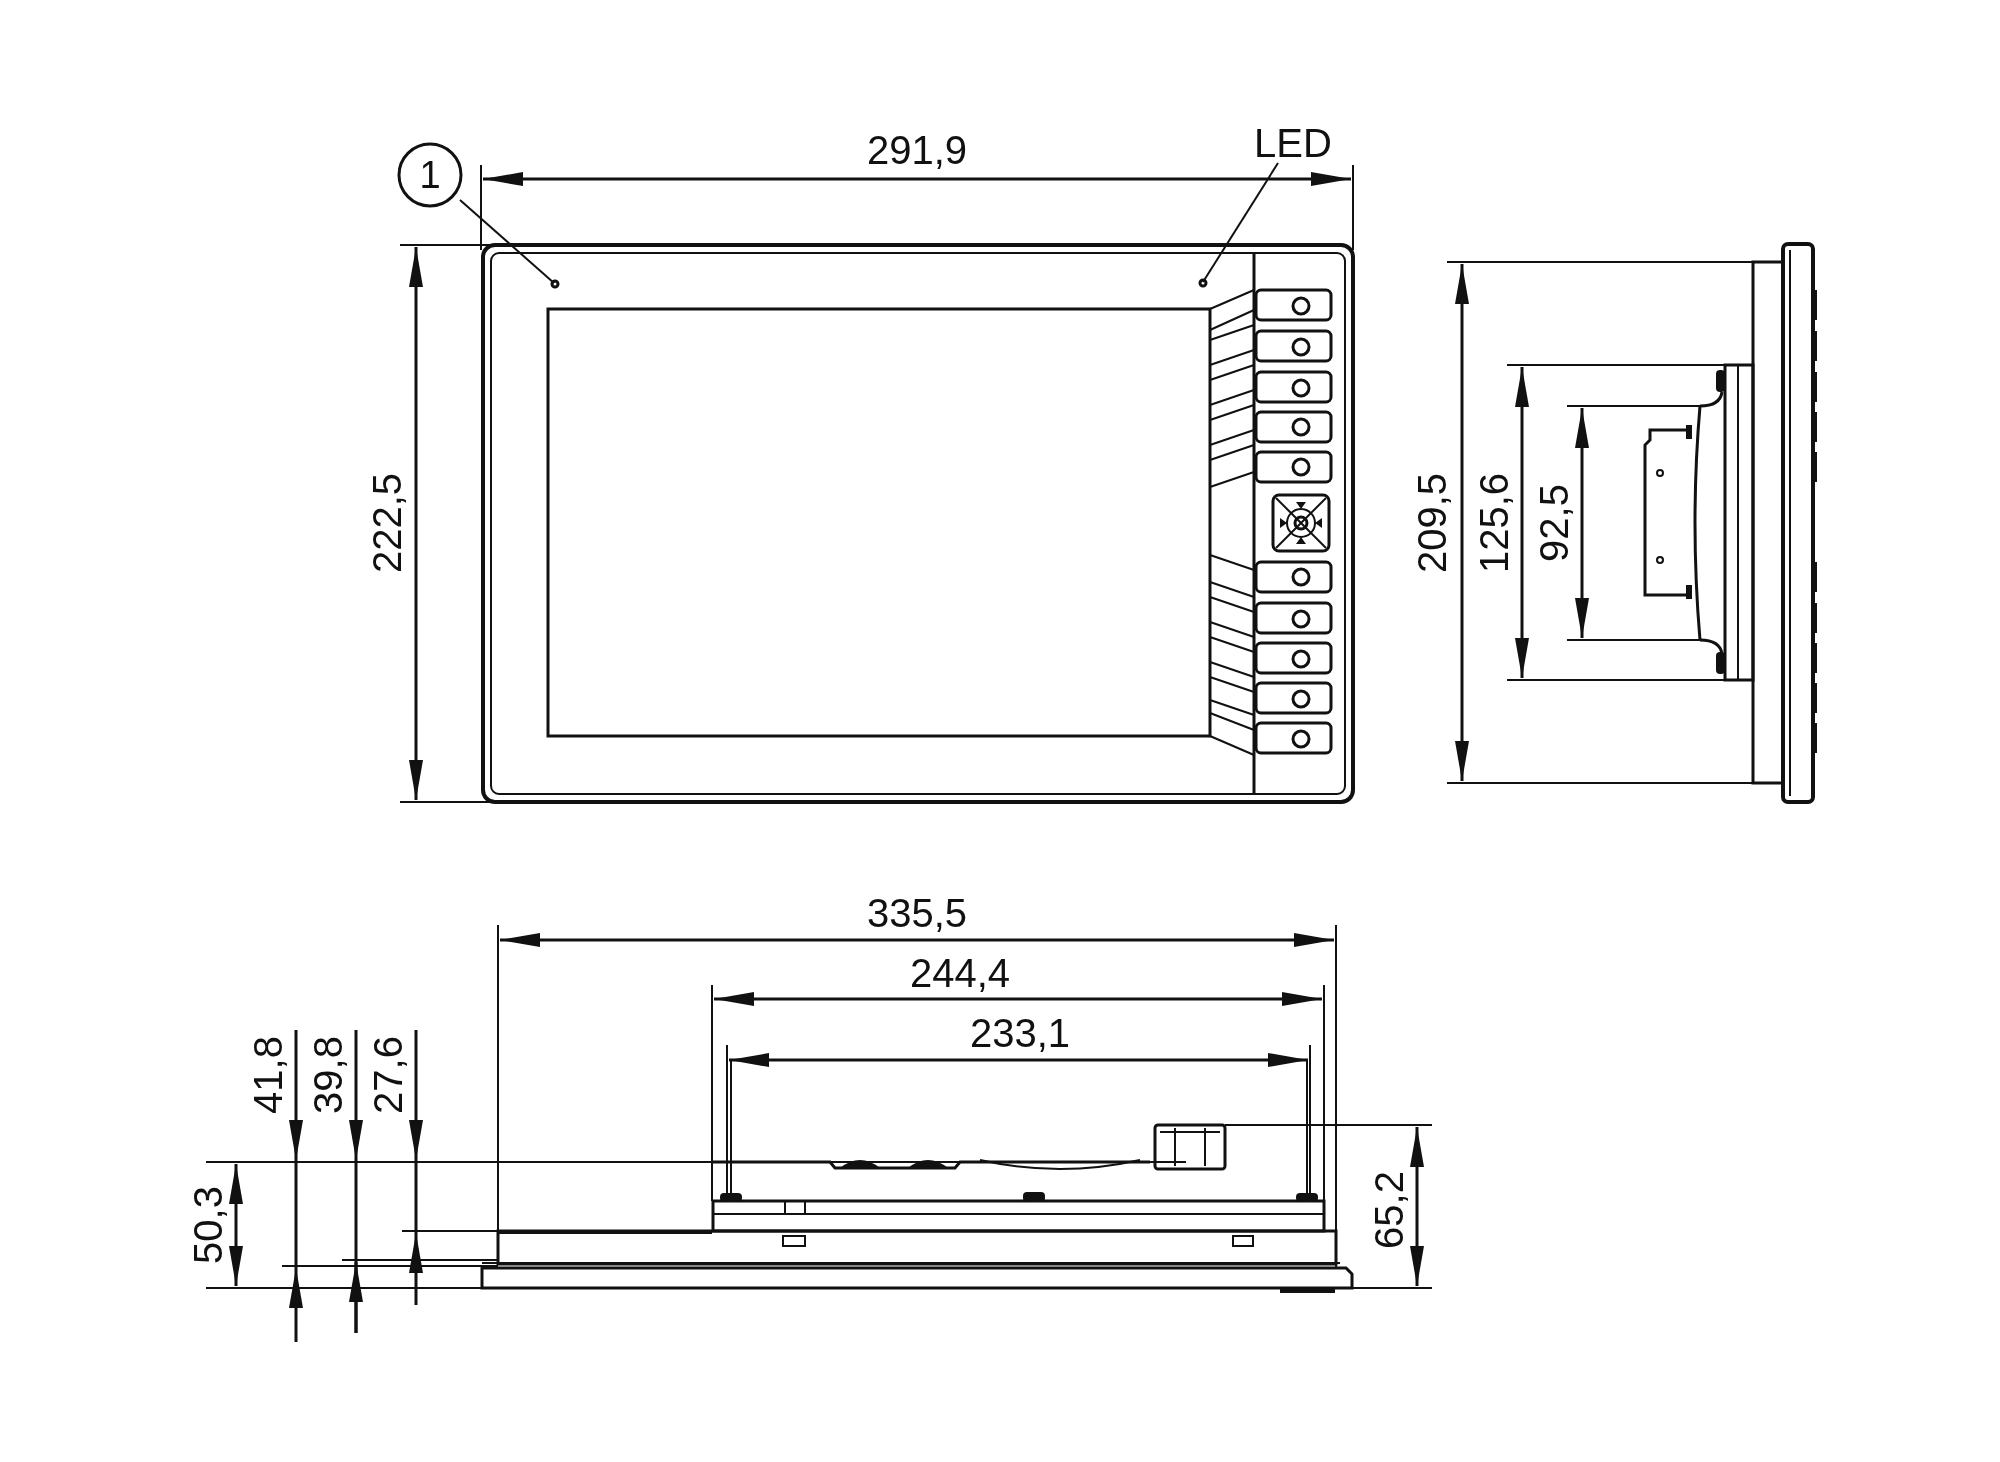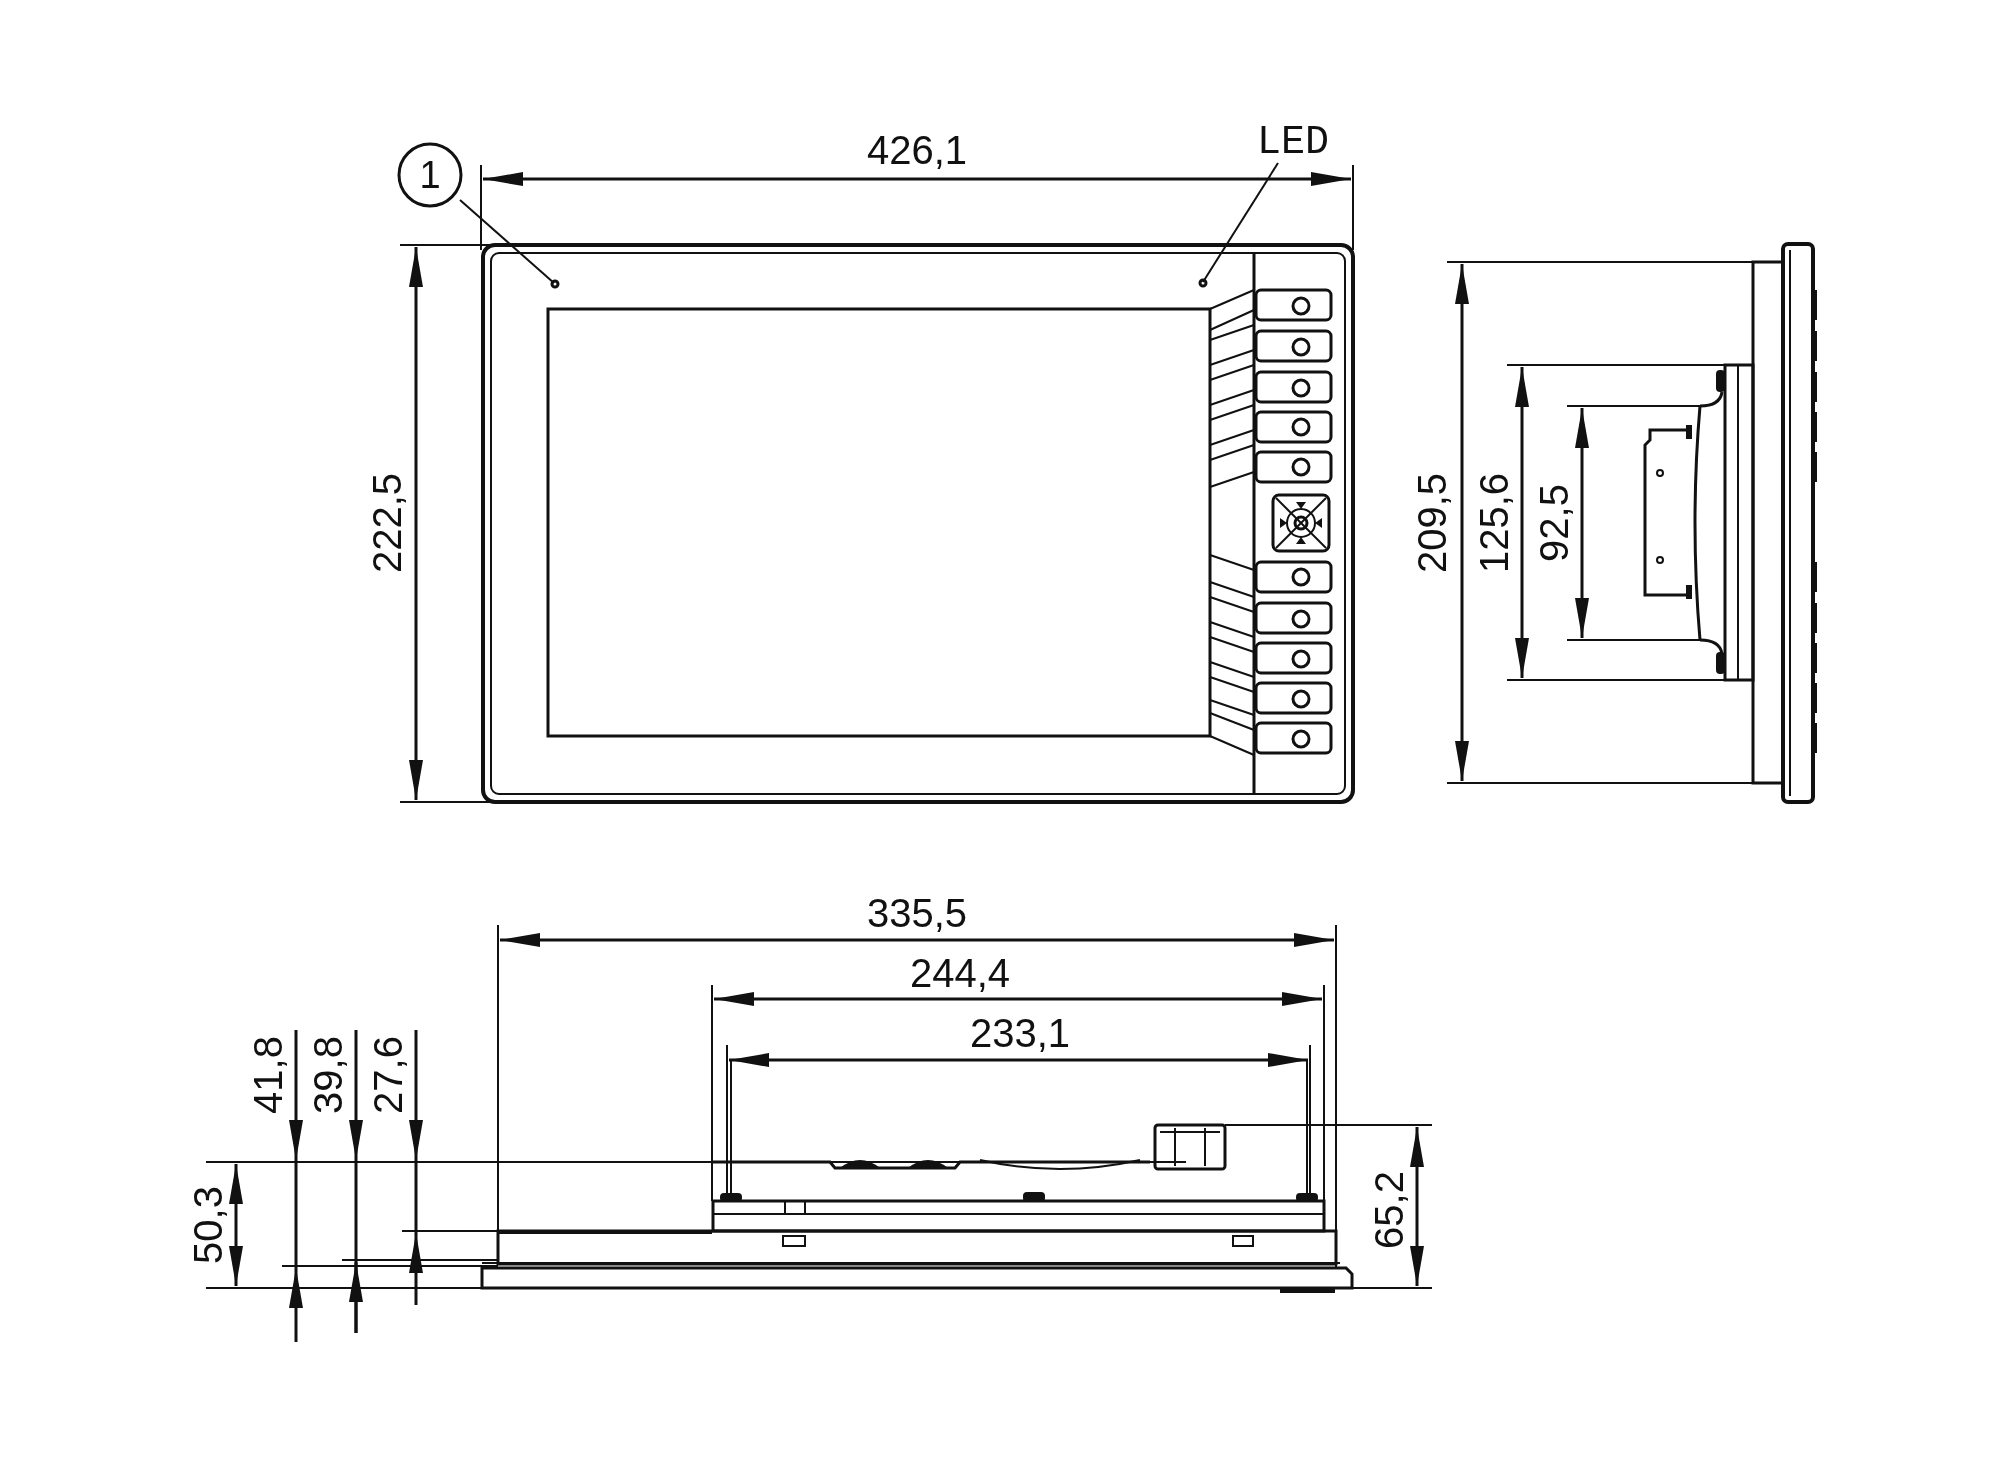--- a/index.html
+++ b/index.html
@@ -237,23 +237,23 @@
     <line class="thin" x1="1175" y1="1128" x2="1175" y2="1166"></line>
     <line class="thin" x1="1205" y1="1128" x2="1205" y2="1166"></line>
     <line class="thin" x1="1160" y1="1132" x2="1220" y2="1132"></line>
     <line class="thin" x1="1225" y1="1125" x2="1432" y2="1125"></line>
 
     <line class="ln" x1="1417" y1="1127" x2="1417" y2="1286" marker-start="url(#arrL)" marker-end="url(#arrL)"></line>
   </g>
 </svg>
 
 <div class="lbl hc" style="left:430px; top:175px; font-size:38px;">1</div>
-<div class="lbl hc" style="left:1293px; top:143px;font-family:Liberation Mono, monospace;">LED</div>
-
-<div class="lbl hc" style="left:917px; top:150px;">426,1</div>
+<div class="lbl hc" style="left:1293px; top:143px;">LED</div>
+
+<div class="lbl hc" style="left:917px; top:150px;">291,9</div>
 <div class="lbl rot" style="left:387px; top:523px;">222,5</div>
 
 <div class="lbl rot" style="left:1432px; top:523px;">209,5</div>
 <div class="lbl rot" style="left:1494px; top:523px;">125,6</div>
 <div class="lbl rot" style="left:1554px; top:523px;">92,5</div>
 
 <div class="lbl hc" style="left:917px; top:913px;">335,5</div>
 <div class="lbl hc" style="left:960px; top:973px;">244,4</div>
 <div class="lbl hc" style="left:1020px; top:1033px;text-align:right;">233,1</div>
 

